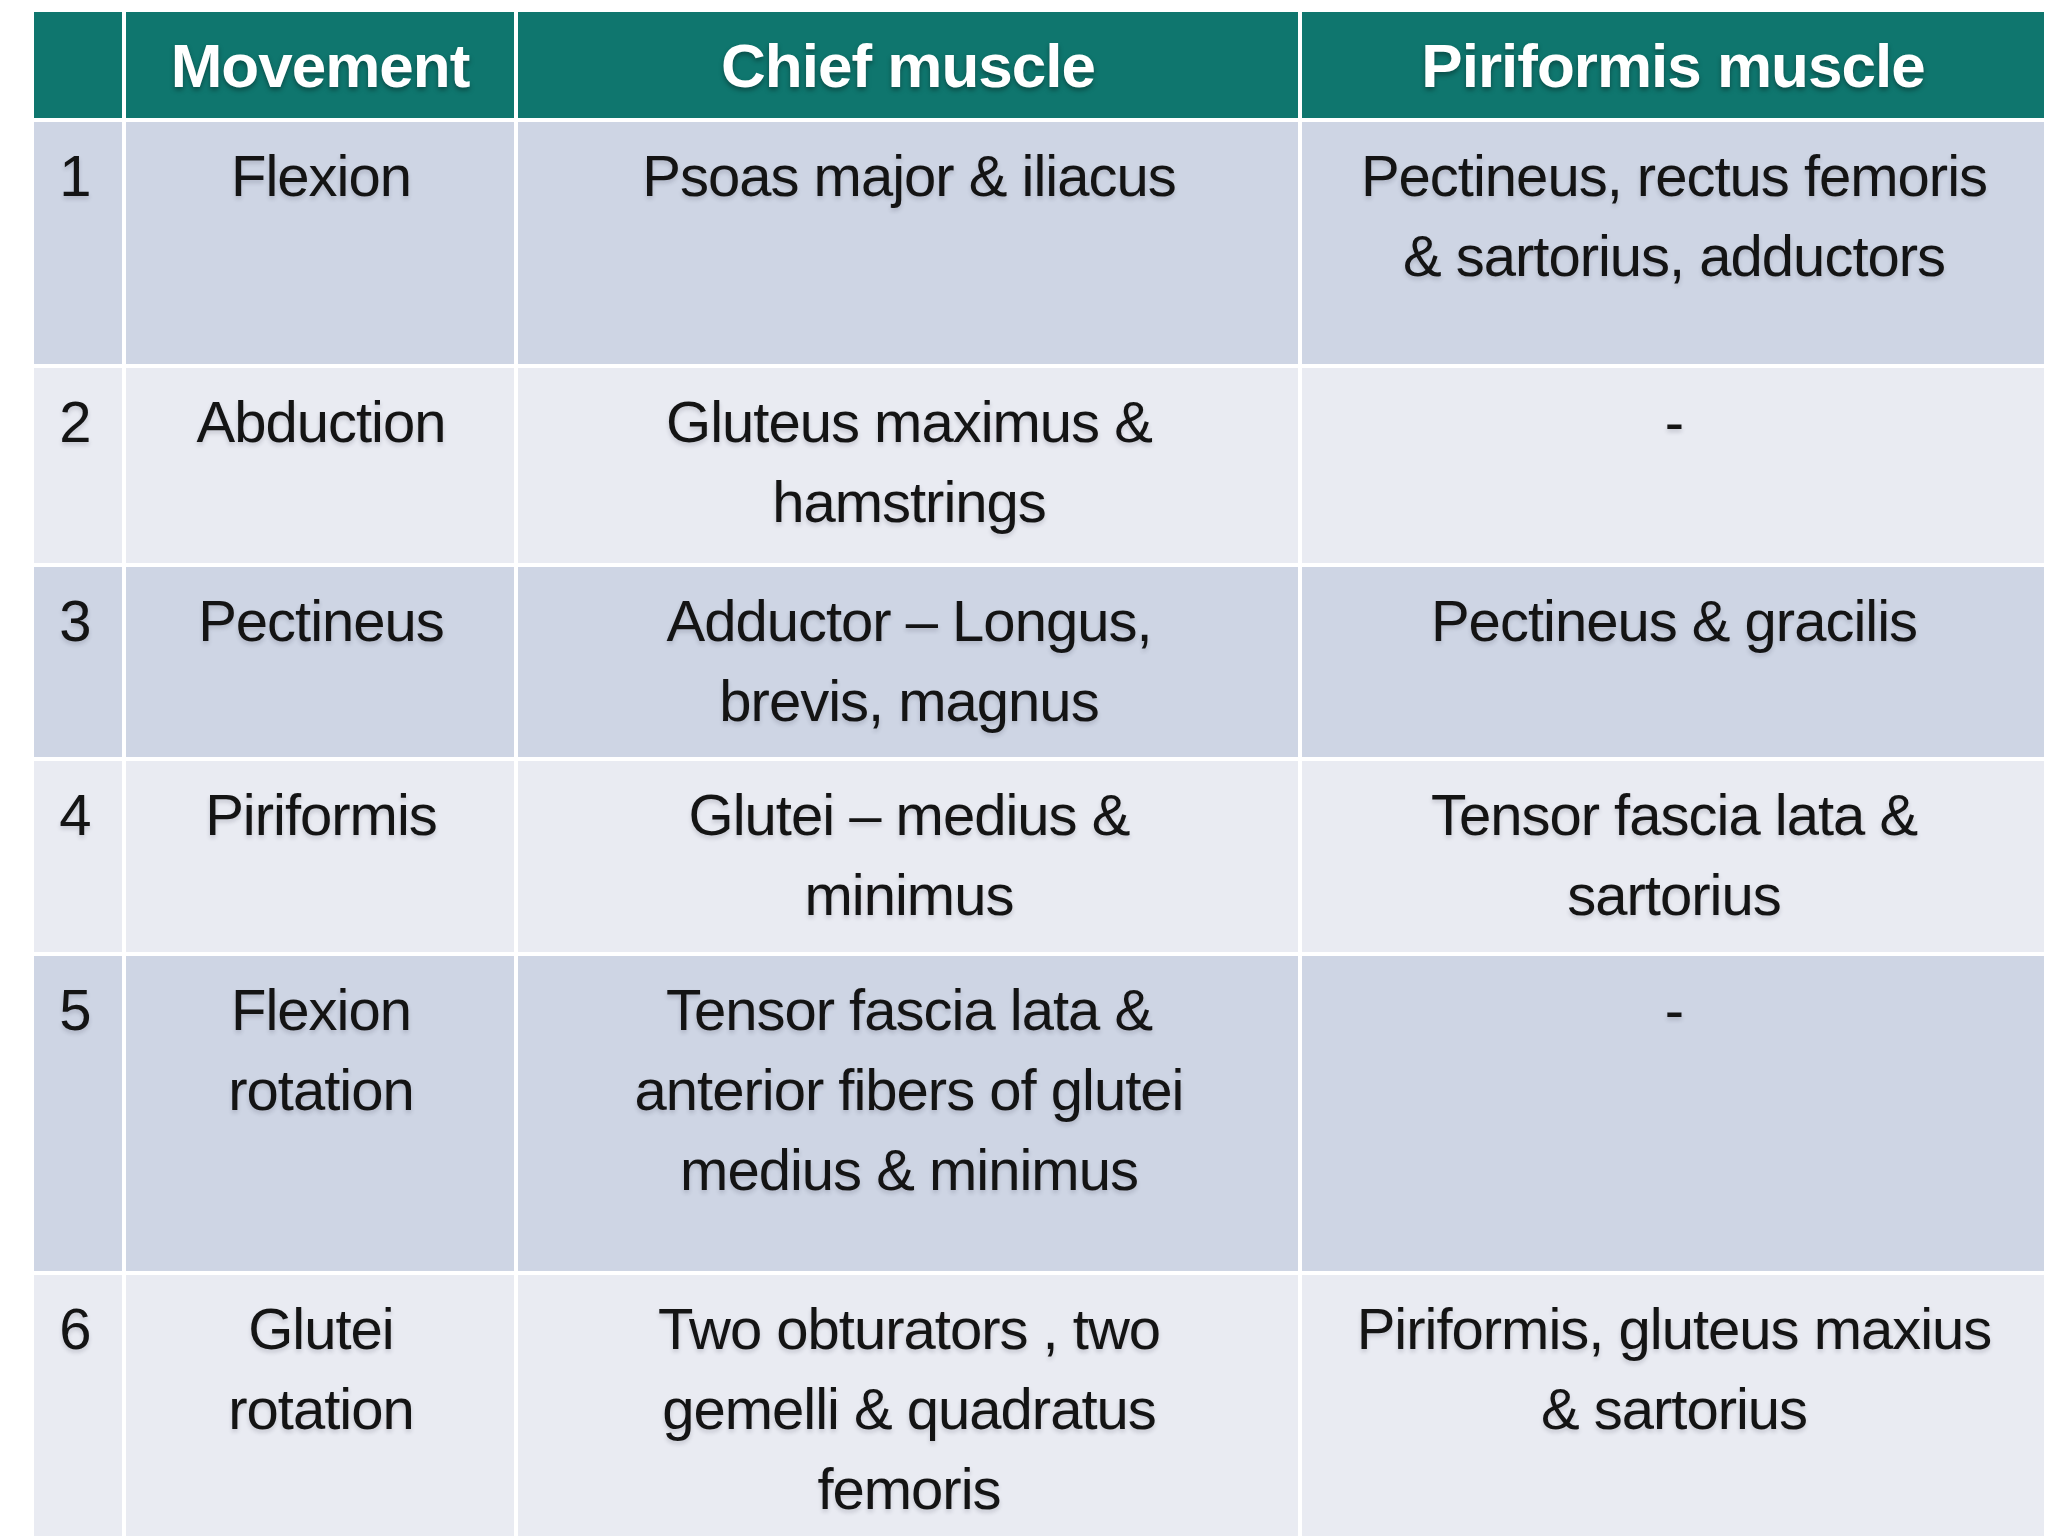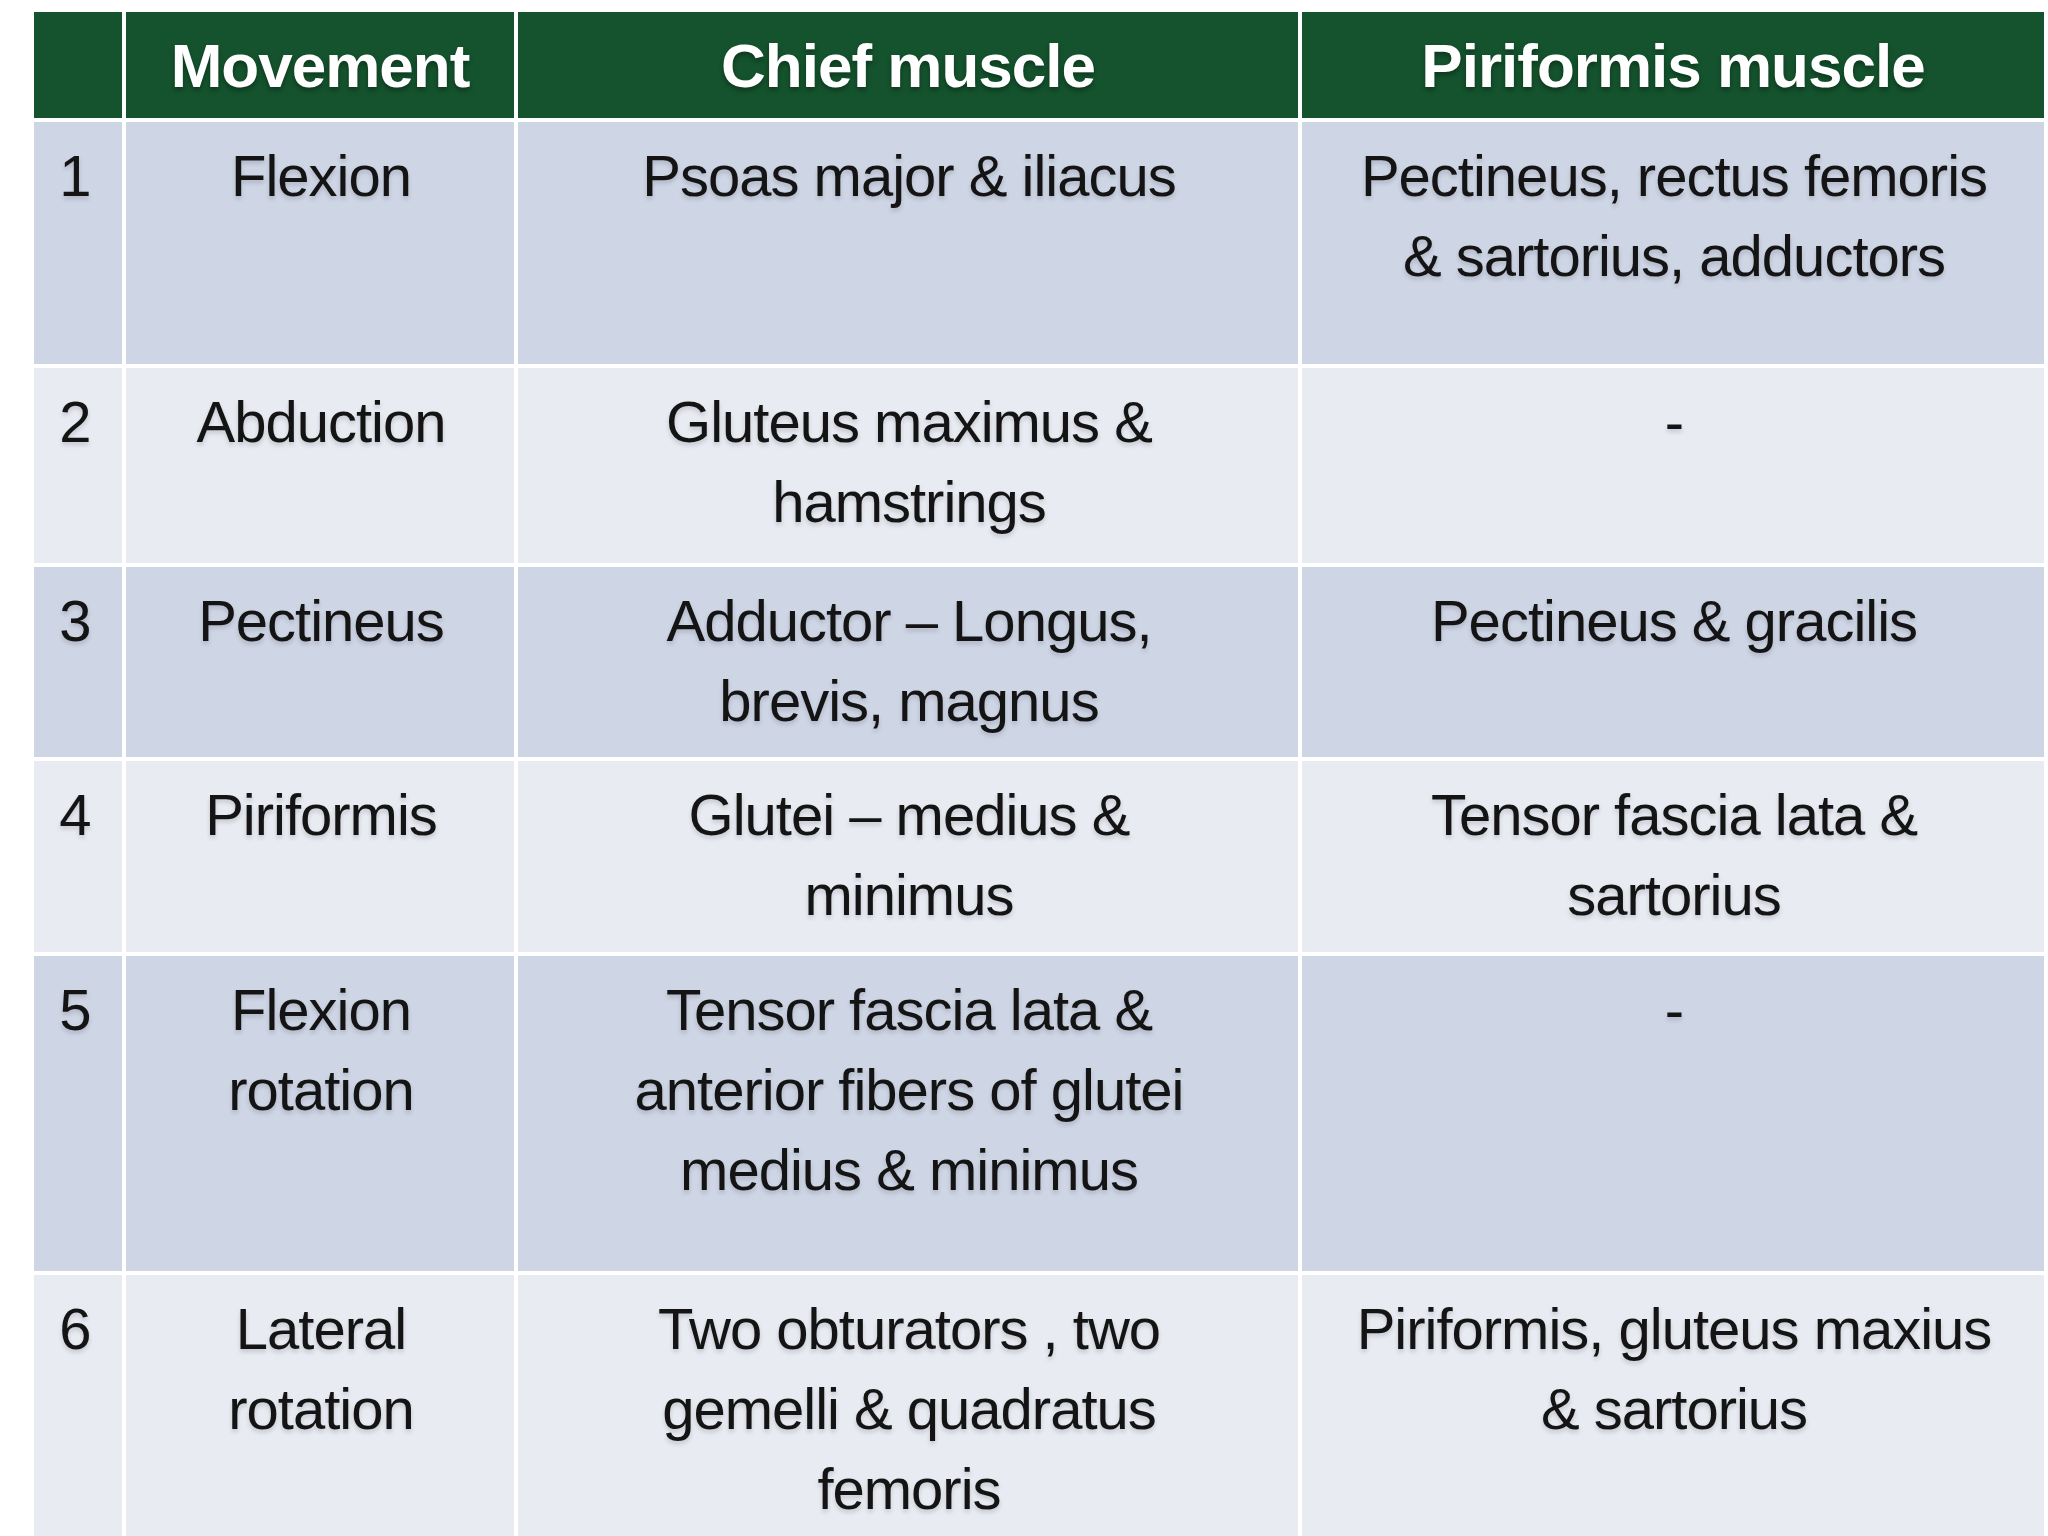--- a/index.html
+++ b/index.html
@@ -27,21 +27,21 @@
   
   tr.r-head { height: 106px; }
   tr.r-1 { height: 242px; }
   tr.r-2 { height: 195px; }
   tr.r-3 { height: 190px; }
   tr.r-4 { height: 191px; }
   tr.r-5 { height: 315px; }
   tr.r-6 { height: 225px; }
 
   th {
-    background: #14532d;
+    background: #0f766e;
     color: #ffffff;
     font-size: 62px;
     font-weight: bold;
     text-align: center;
     vertical-align: middle;
     letter-spacing: -1px;
     padding: 0;
     text-shadow: 0 3px 5px rgba(0,0,0,0.35);
   }
   td {
@@ -119,21 +119,21 @@
       <td>Flexion
 rotation</td>
       <td>Tensor fascia lata &amp;
 anterior fibers of glutei
 medius &amp; minimus</td>
       <td>-</td>
     </tr>
 
     <tr class="r-6 band-even">
       <td class="num">6</td>
-      <td>Lateral
+      <td>Glutei
 rotation</td>
       <td>Two obturators , two
 gemelli &amp; quadratus
 femoris</td>
       <td>Piriformis, gluteus maxius
 &amp; sartorius</td>
     </tr>
   </tbody>
 </table>
 

